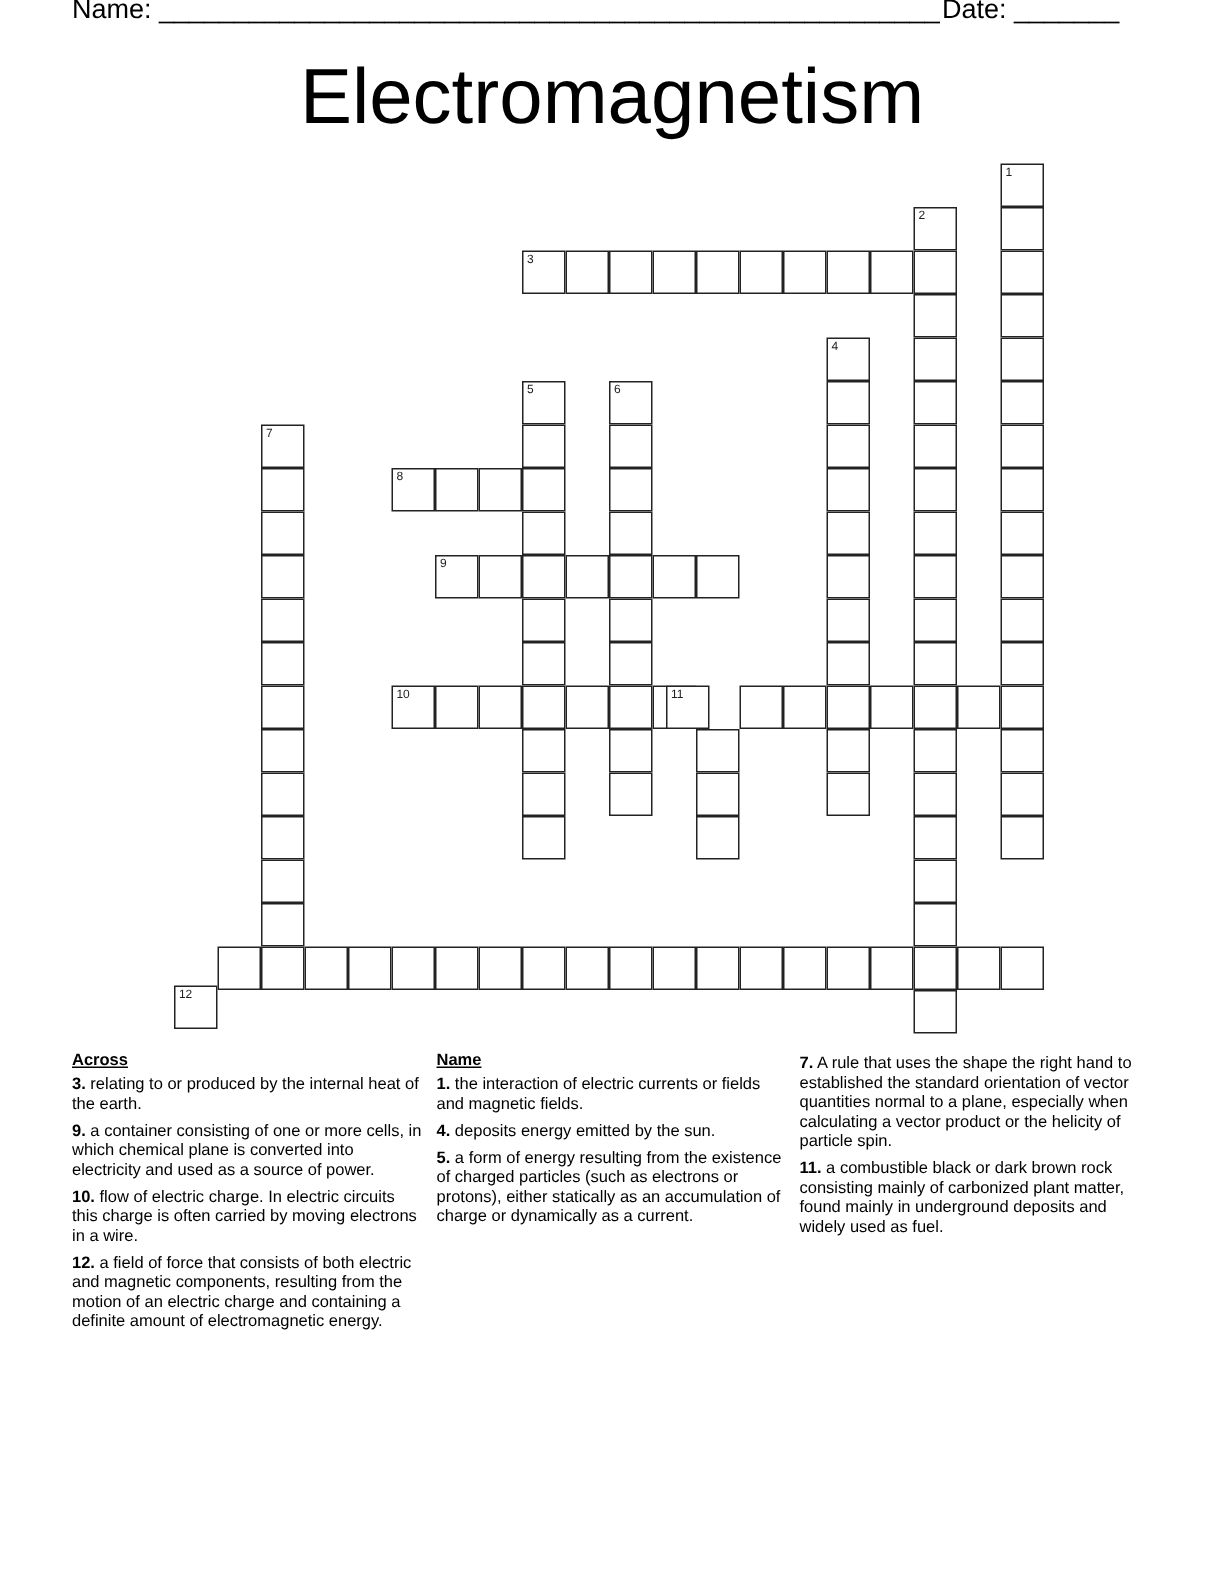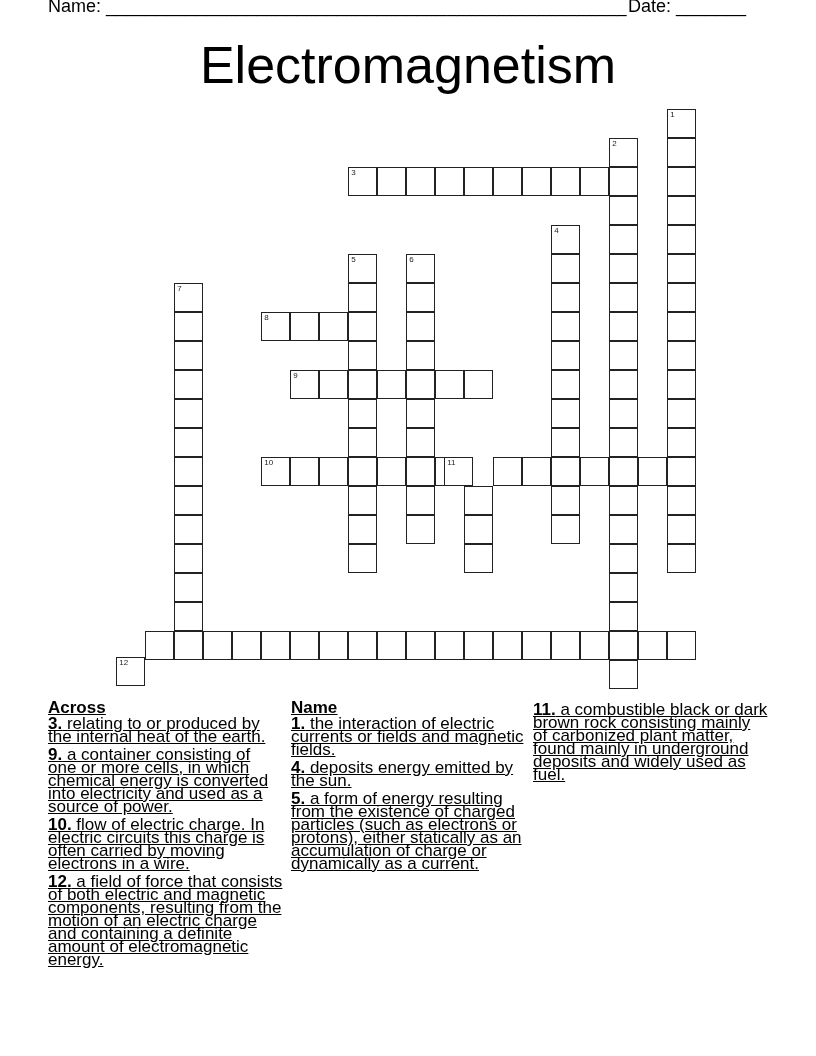--- a/index.html
+++ b/index.html
@@ -3,21 +3,21 @@
 <meta charset="utf-8">
 <style>
   html, body { margin: 0; padding: 0; background: #ffffff; }
   body { width: 816px; height: 1056px; position: relative; overflow: hidden; font-family: "Liberation Sans", sans-serif; color: #000; }
   .header-line { position: absolute; top: -4px; left: 48px; font-size: 18px; white-space: pre; }
   .date-line { position: absolute; top: -4px; left: 628px; font-size: 18px; white-space: pre; }
   .title { position: absolute; top: 30px; left: 0; width: 816px; text-align: center; font-size: 52px; line-height: 70px; }
   .grid { position: absolute; left: 117px; top: 110px; width: 600px; height: 600px; }
   .cell { position: absolute; width: 29px; height: 29px; box-sizing: border-box; border: 1.5px solid #222; background: #fff; margin-left: -0.75px; margin-top: -0.75px; }
   .cell .num { position: absolute; top: 1px; left: 2px; font-size: 8px; line-height: 8px; color: #222; }
-  .clues { position: absolute; top: 701px; font-size: 17px; line-height: 13px; text-decoration: underline; }
+  .clues { position: absolute; top: 701px; font-size: 11px; line-height: 13px; }
   .clue-col-1 { left: 48px; width: 235px; }
   .clue-col-2 { left: 291px; width: 236px; }
   .clue-col-3 { left: 533px; width: 235px; }
   .clue-head { font-weight: bold; text-decoration: underline; margin-bottom: 3px; }
   .clue { margin-bottom: 5px; }
   .clue b { font-weight: bold; }
 </style>
 </head>
 <body>
 
@@ -177,27 +177,28 @@
     <div class="cell" style="left: 406px; top: 522px;"></div>
     <div class="cell" style="left: 435px; top: 522px;"></div>
     <div class="cell" style="left: 464px; top: 522px;"></div>
     <div class="cell" style="left: 522px; top: 522px;"></div>
     <div class="cell" style="left: 551px; top: 522px;"></div>
   </div>
 
 <div class="clues clue-col-1">
   <div class="clue-head">Across</div>
   <div class="clue"><b>3.</b><span> relating to or produced by the internal heat of the earth.</span></div>
-  <div class="clue"><b>9.</b><span> a container consisting of one or more cells, in which chemical energy is converted into electricity and used as a source of power.</span></div>
+  <div class="clue"><b>9.</b><span> a container consisting of one or more cells, in which chemical plane is converted into electricity and used as a source of power.</span></div>
   <div class="clue"><b>10.</b><span> flow of electric charge. In electric circuits this charge is often carried by moving electrons in a wire.</span></div>
   <div class="clue"><b>12.</b><span> a field of force that consists of both electric and magnetic components, resulting from the motion of an electric charge and containing a definite amount of electromagnetic energy.</span></div>
 </div>
 
 <div class="clues clue-col-2">
   <div class="clue-head">Name</div>
   <div class="clue"><b>1.</b><span> the interaction of electric currents or fields and magnetic fields.</span></div>
   <div class="clue"><b>4.</b><span> deposits energy emitted by the sun.</span></div>
   <div class="clue"><b>5.</b><span> a form of energy resulting from the existence of charged particles (such as electrons or protons), either statically as an accumulation of charge or dynamically as a current.</span></div>
 </div>
 
 <div class="clues clue-col-3" style="top:703px;">
+  <div class="clue"><b>7.</b><span> A rule that uses the shape the right hand to established the standard orientation of vector quantities normal to a plane, especially when calculating a vector product or the helicity of particle spin.</span></div>
   <div class="clue"><b>11.</b><span> a combustible black or dark brown rock consisting mainly of carbonized plant matter, found mainly in underground deposits and widely used as fuel.</span></div>
 </div>
 
 </body></html>

